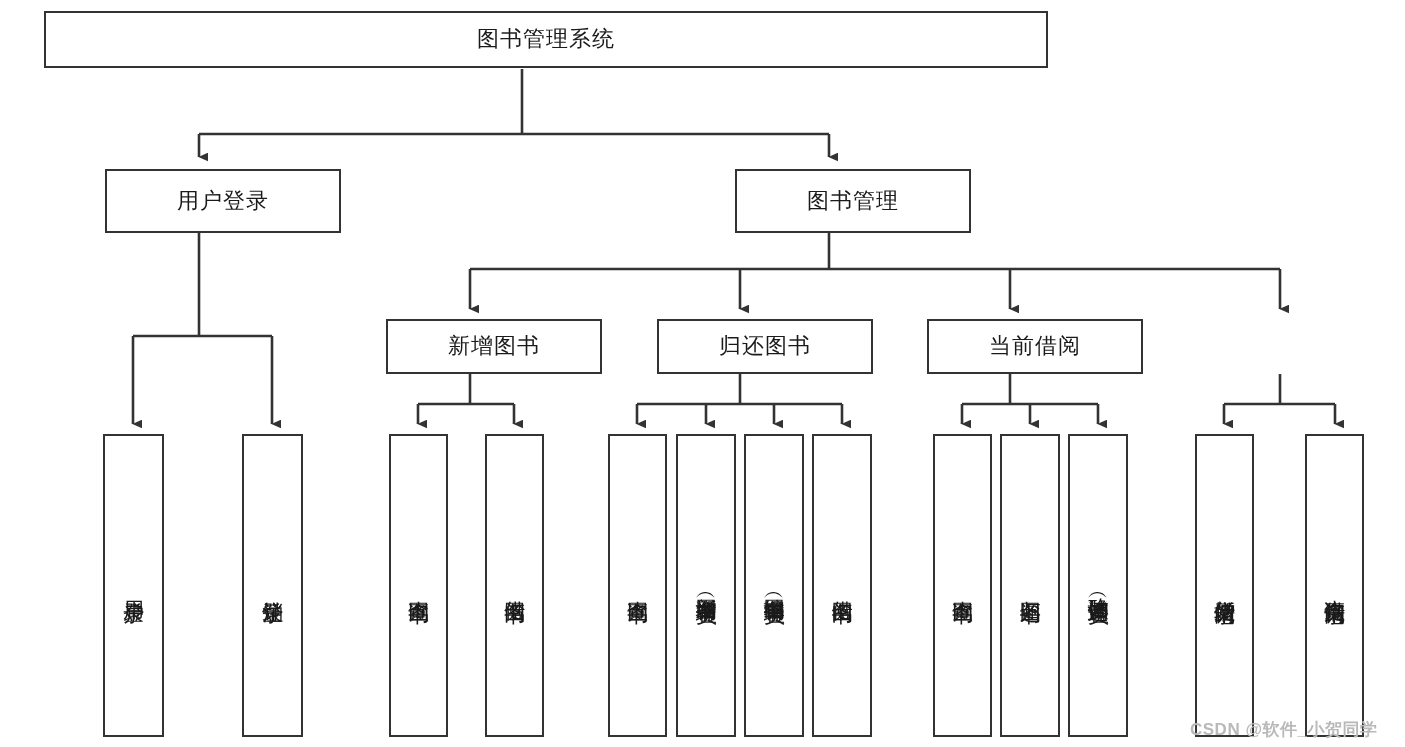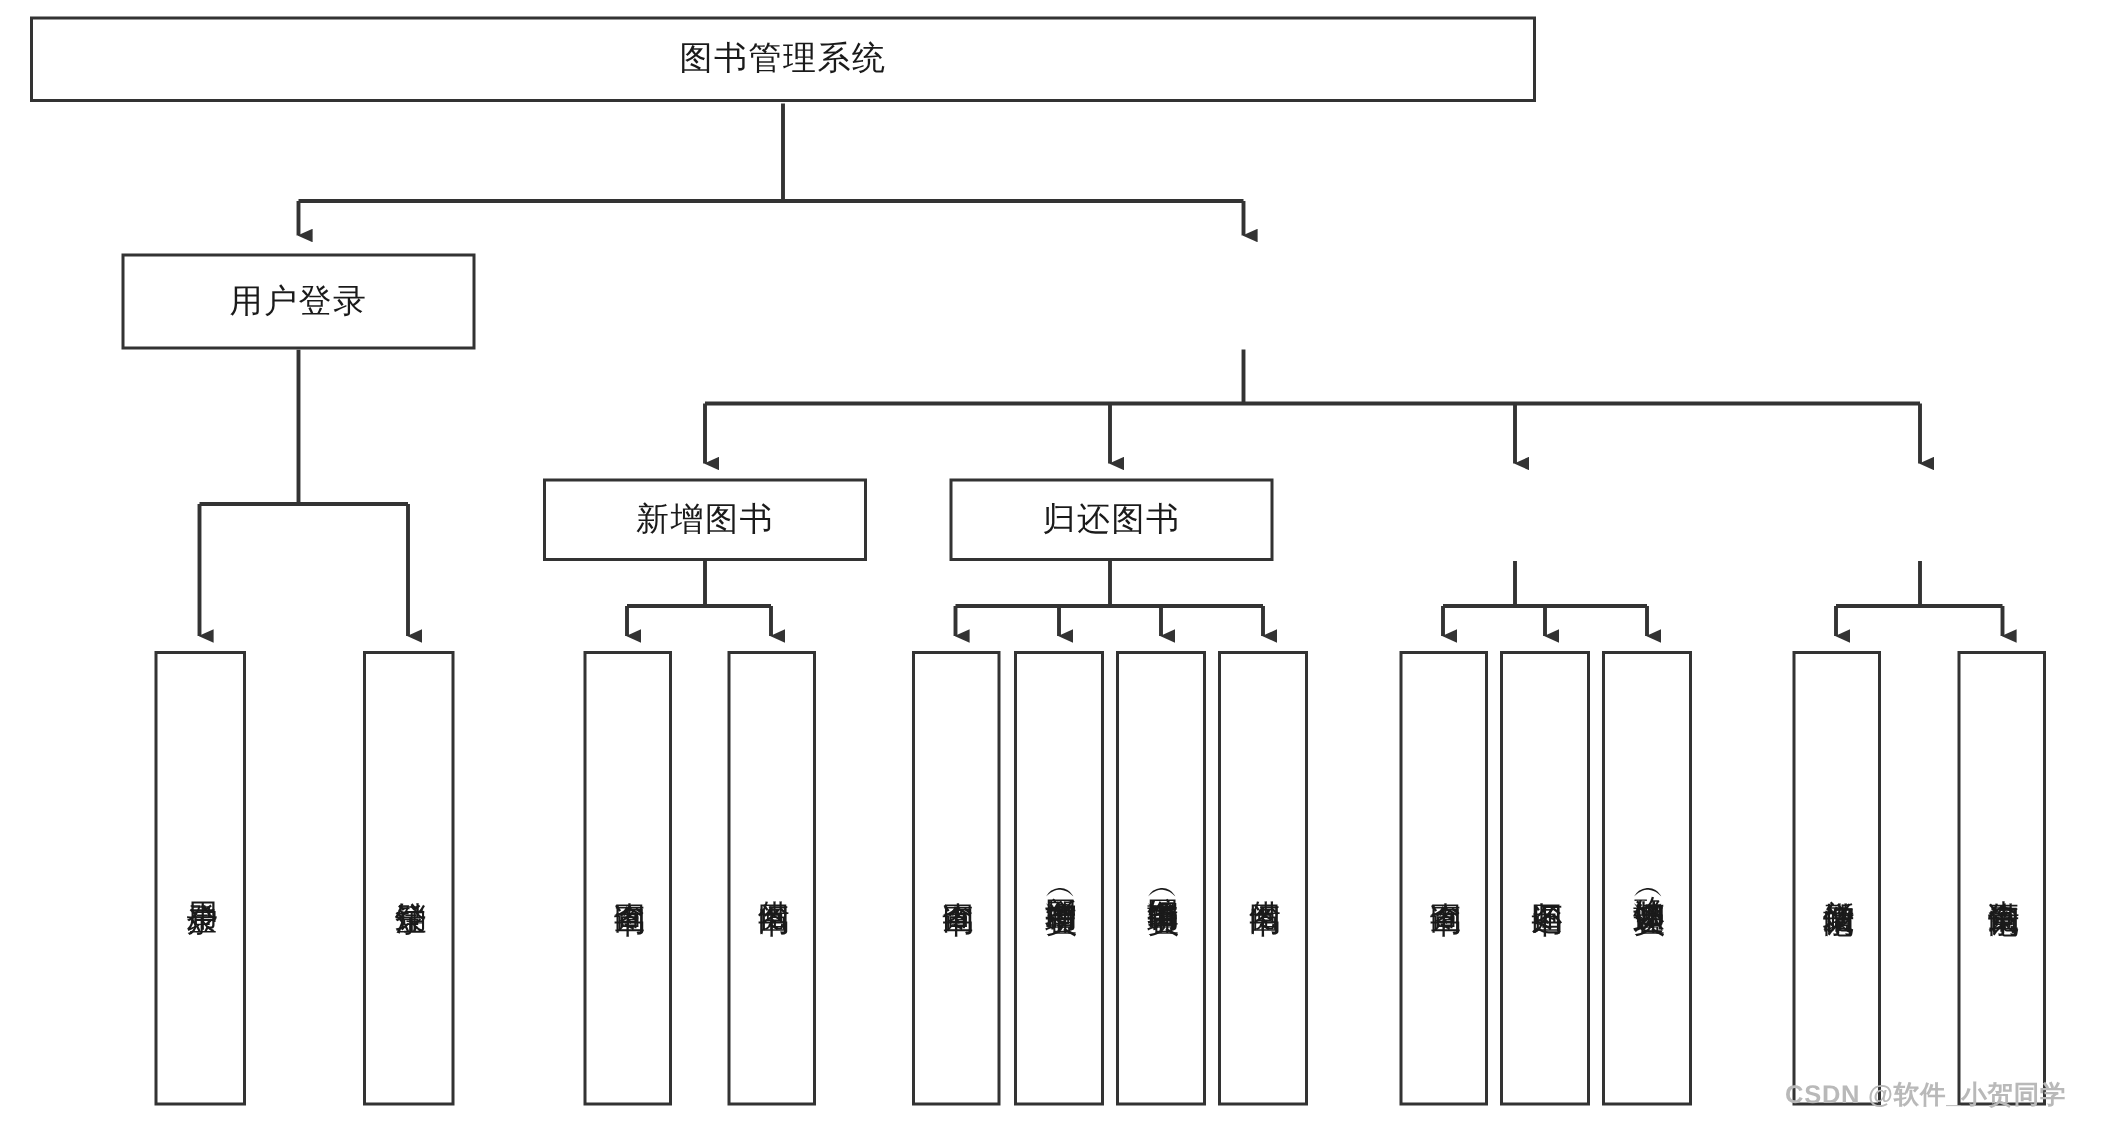--- a/index.html
+++ b/index.html
@@ -33,20 +33,21 @@
     border: 2px solid #333333;
     display: flex;
     align-items: center;
     justify-content: center;
     color: #1a1a1a;
   }
   .node.horiz {
     font-size: 22px;
     letter-spacing: 1px;
     line-height: 1.2;
+    margin-left: 24px;
   }
   .node.vert {
     font-size: 21px;
     line-height: 1.08;
     letter-spacing: 0px;
   }
   .node.vert .vlabel {
     writing-mode: vertical-rl;
     text-orientation: upright;
     white-space: nowrap;
@@ -120,29 +121,35 @@
   </svg>
 
   <div class="node horiz" style="left:20px; top:11px; width:1004px; height:57px;">
     <span>图书管理系统</span>
   </div>
 
   <div class="node horiz" style="left:81px; top:169px; width:236px; height:64px;">
     <span>用户登录</span>
   </div>
 
+  <div class="node horiz" style="left:711px; top:169px; width:236px; height:64px;">
+    <span>图书管理</span>
+  </div>
 
   <div class="node horiz" style="left:362px; top:319px; width:216px; height:55px;">
     <span>新增图书</span>
   </div>
 
   <div class="node horiz" style="left:633px; top:319px; width:216px; height:55px;">
     <span>归还图书</span>
   </div>
 
+  <div class="node horiz" style="left:903px; top:319px; width:216px; height:55px;">
+    <span>当前借阅</span>
+  </div>
 
 
   <div class="node vert" style="left:103px; top:434px; width:61px; height:303px;">
     <span class="vlabel">用户登录</span>
   </div>
 
   <div class="node vert" style="left:242px; top:434px; width:61px; height:303px;">
     <span class="vlabel">注销登录</span>
   </div>
 

